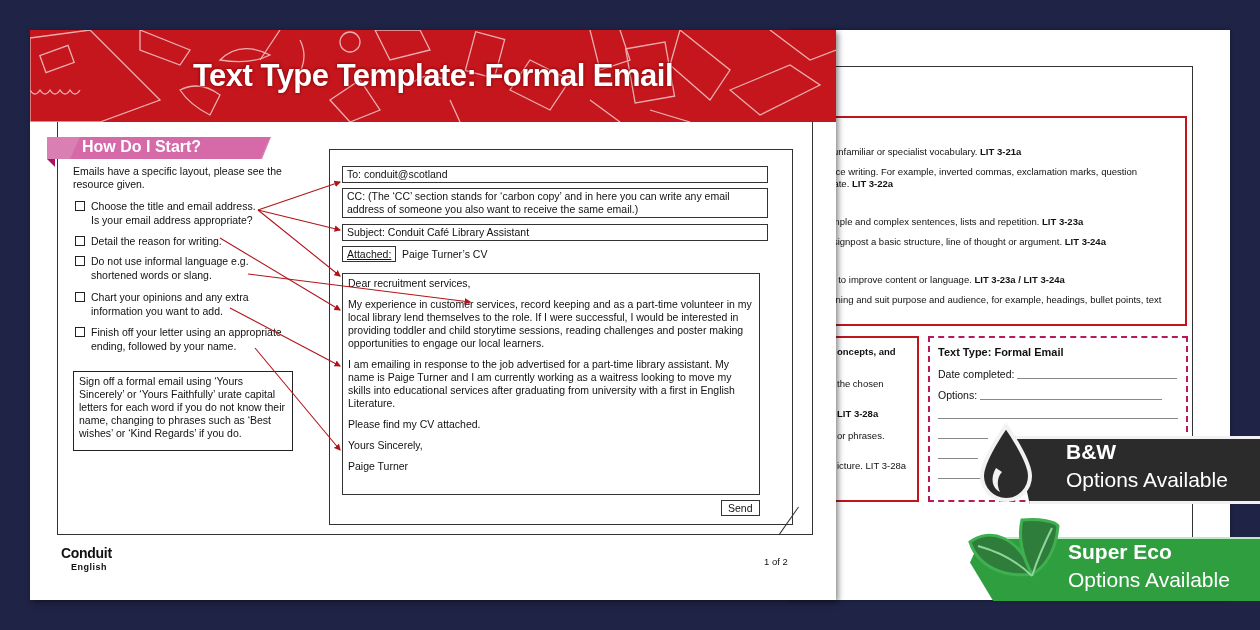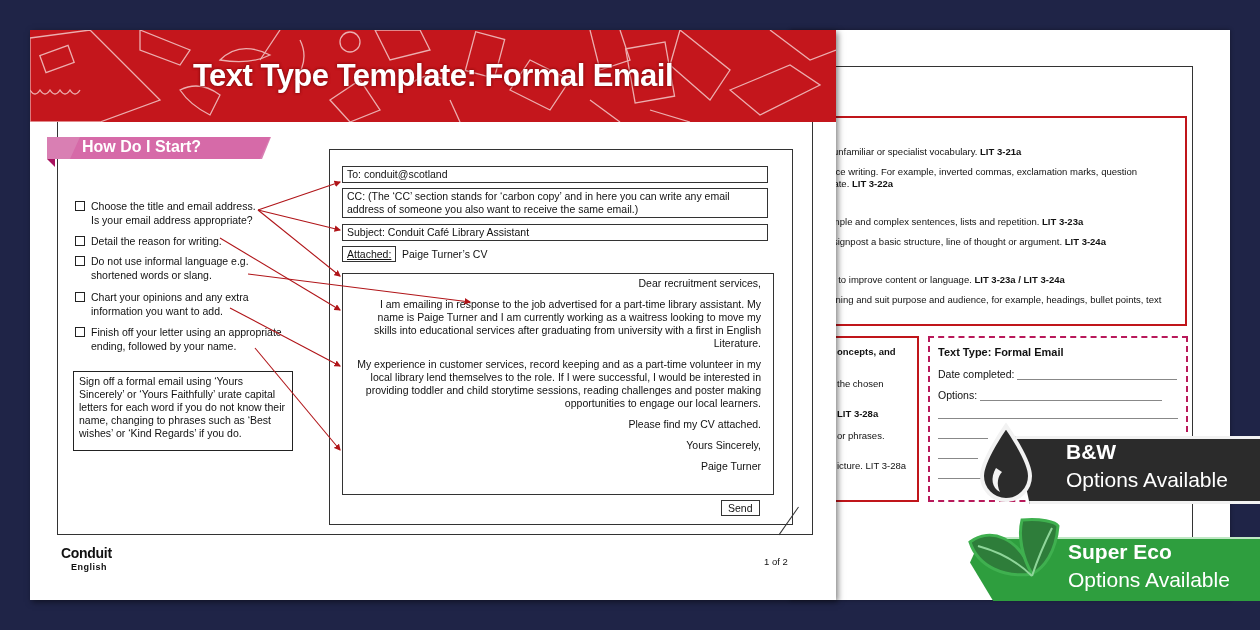--- a/index.html
+++ b/index.html
@@ -32,21 +32,21 @@
     font-size: 9.5px; color: #111;
   }
   .curr2-box .ln { position: absolute; left: 22px; white-space: nowrap; }
   .curr2-box .ln.bold { font-weight: bold; }
   .assess-box {
     position: absolute; left: 138px; top: 306px; width: 256px; height: 162px;
     border: 2px dashed #b8195a;
     font-size: 10.5px; color: #111;
   }
   .assess-title { position: absolute; left: 8px; top: 8px; font-weight: bold; font-size: 11px; }
-  .assess-row { position: absolute; left: 8px; display: flex; align-items: flex-end; }
+  .assess-row { position: absolute; left: 8px; display: flex; }
   .assess-row .line { border-bottom: 1px solid #888; height: 10px; margin-left: 3px; }
   .blank-line { position: absolute; left: 8px; border-bottom: 1px solid #888; height: 0; }
 
   
   .page-front {
     position: absolute; left: 30px; top: 30px; width: 806px; height: 570px;
     background: #ffffff;
     box-shadow: 2px 2px 6px rgba(0,0,0,0.5);
   }
   .banner {
@@ -113,22 +113,22 @@
     position: absolute; left: 12px; width: 416px; border: 1px solid #333;
     font-size: 10.5px; line-height: 13px; color: #111; padding: 1px 4px;
   }
   .attach-label {
     position: absolute; left: 12px; top: 96px; border: 1px solid #333;
     font-size: 10.5px; padding: 1px 4px; color: #111; text-decoration: underline;
   }
   .attach-value { position: absolute; left: 72px; top: 98px; font-size: 10.5px; color: #111; }
   .body-box {
     position: absolute; left: 12px; top: 123px; width: 406px; height: 214px;
-    border: 1px solid #333; padding: 3px 12px;
-    font-size: 10.5px; line-height: 13px; color: #111; text-align: right;
+    border: 1px solid #333; padding: 3px 5px;
+    font-size: 10.5px; line-height: 13px; color: #111;
   }
   .body-box p { margin: 0 0 8px 0; }
   .send-button {
     position: absolute; left: 391px; top: 350px; border: 1px solid #333;
     font-size: 10.5px; padding: 1px 6px; background: #fff; color: #111; cursor: pointer;
   }
   .arrows { position: absolute; left: 0; top: 0; pointer-events: none; }
   .logo-main { position: absolute; left: 31px; top: 515px; font-weight: bold; font-size: 14px; color: #111; letter-spacing: -0.3px; }
   .logo-sub { position: absolute; left: 41px; top: 532px; font-size: 9px; font-weight: bold; color: #111; letter-spacing: 0.5px; }
   .page-num { position: absolute; left: 734px; top: 526px; font-size: 9.5px; color: #111; }
@@ -217,20 +217,21 @@
     <div class="banner-title">Text Type Template: Formal Email</div>
   </div>
   <div class="content-frame"></div>
   <div class="frame-cut"></div>
 
   <div class="section-tab"></div>
   <div class="section-tab-inner"></div>
   <div class="section-tab-fold"></div>
   <div class="section-title">How Do I Start?</div>
 
+  <div class="intro">Emails have a specific layout, please see the resource given.</div>
 
   <div class="checklist">
     <div class="check-item" style="top:0px">
       <span class="checkbox"></span>
       <div>Choose the title and email address.</div>
       <div>Is your email address appropriate?</div>
     </div>
     <div class="check-item" style="top:35px">
       <span class="checkbox"></span>
       <div> Detail the reason for writing.</div>
@@ -255,22 +256,22 @@
   <div class="tip-box">Sign off a formal email using ‘Yours Sincerely’ or ‘Yours Faithfully’ urate capital letters for each word if you do not know their name, changing to phrases such as ‘Best wishes’ or ‘Kind Regards’ if you do.</div>
 
   <div class="email-panel">
     <div class="field" style="top:38px">CC: (The ‘CC’ section stands for ‘carbon copy’ and in here you can write any email address of someone you also want to receive the same email.)</div>
     <div class="field" style="top:16px">To: conduit@scotland</div>
     <div class="field" style="top:74px">Subject: Conduit Café Library Assistant</div>
     <div class="attach-label">Attached:</div>
     <div class="attach-value">Paige Turner’s CV</div>
     <div class="body-box">
       <p>Dear recruitment services,</p>
+      <p>My experience in customer services, record keeping and as a part-time volunteer in my local library lend themselves to the role. If I were successful, I would be interested in providing toddler and child storytime sessions, reading challenges and poster making opportunities to engage our local learners.</p>
       <p>I am emailing in response to the job advertised for a part-time library assistant. My name is Paige Turner and I am currently working as a waitress looking to move my skills into educational services after graduating from university with a first in English Literature.</p>
-      <p>My experience in customer services, record keeping and as a part-time volunteer in my local library lend themselves to the role. If I were successful, I would be interested in providing toddler and child storytime sessions, reading challenges and poster making opportunities to engage our local learners.</p>
       <p>Please find my CV attached.</p>
       <p>Yours Sincerely,</p>
       <p>Paige Turner</p>
     </div>
     <div class="send-button">Send</div>
   </div>
 
   <svg class="arrows" width="806" height="570">
     <defs>
       <marker id="ah" markerWidth="6" markerHeight="6" refX="5" refY="3" orient="auto">

